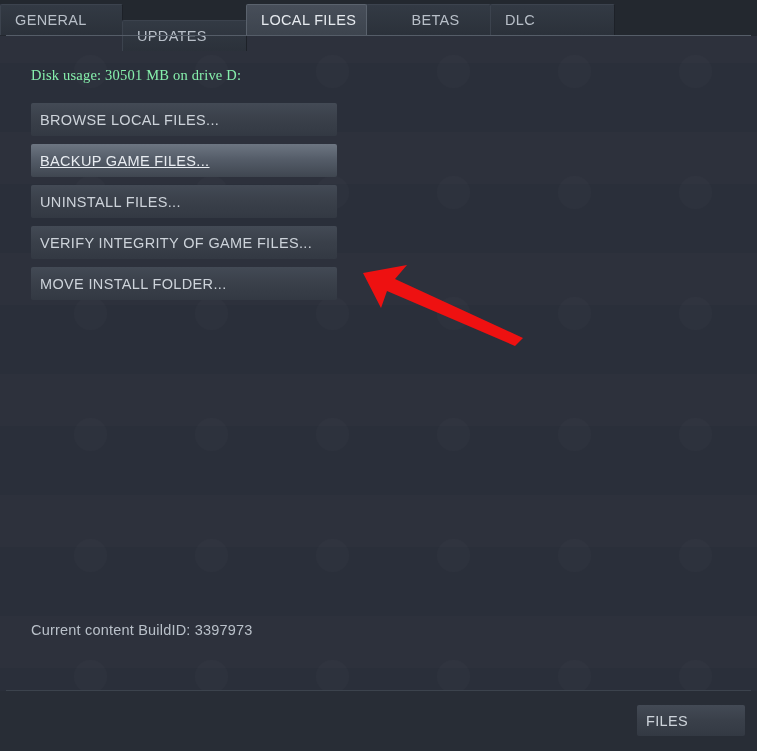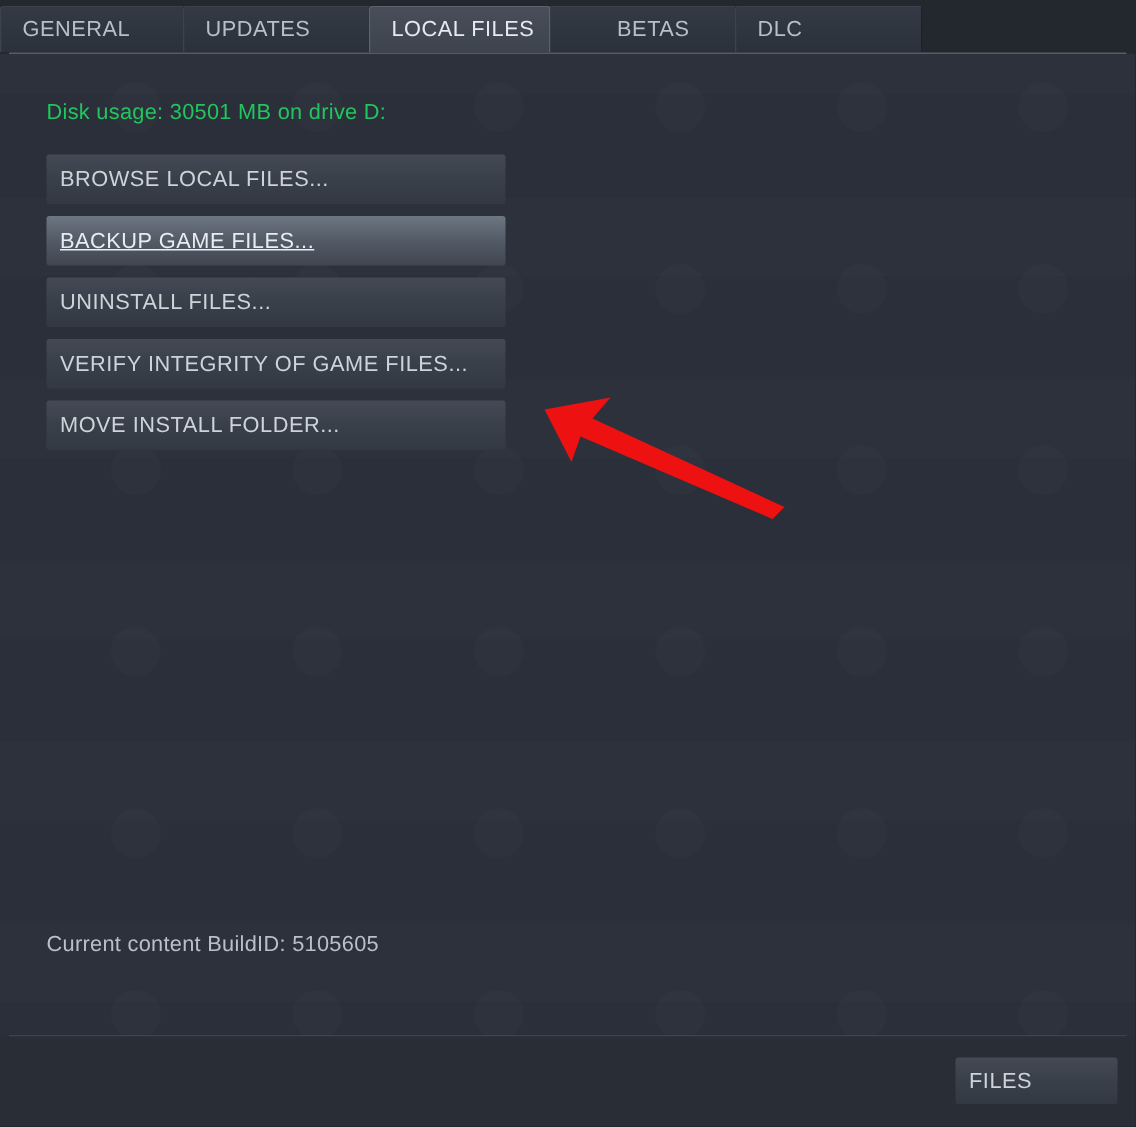--- a/index.html
+++ b/index.html
@@ -74,40 +74,41 @@
   }
   .tab.active {
     color: #e6eaef;
     background: linear-gradient(to bottom, #474e59 0%, #3d444e 100%);
     border-top: 1px solid #5a626d;
     border-left: 1px solid #5a626d;
     border-right: 1px solid #5a626d;
     z-index: 3;
   }
   .tab-general  { left: 0px;   width: 123px; }
-  .tab-updates  { left: 122px; width: 125px; }
+  .tab-updates  { left: 122px; width: 125px; margin-top: 16px; }
   .tab-local    { left: 246px; width: 121px; }
   .tab-betas    { left: 366px; width: 125px; text-align: center; }
   .tab-dlc      { left: 490px; width: 125px; }
 
   
   .content {
     position: absolute;
     left: 0; top: 36px;
     width: 757px;
     height: 654px;
   }
   .disk-usage {
     position: absolute;
     left: 31px;
     top: 31px;
-    color: #22c55e;
+    color: #86efac;
     font-size: 14.5px;
     letter-spacing: 0.2px;
     white-space: nowrap;
+    font-family: Liberation Serif, serif;
   }
 
   .button-list {
     position: absolute;
     left: 31px;
     top: 67px;
     width: 321px;
   }
   .list-button {
     position: relative;
@@ -228,21 +229,21 @@
       <button class="list-button hovered">BACKUP GAME FILES...</button>
       <button class="list-button">UNINSTALL FILES...</button>
       <button class="list-button">VERIFY INTEGRITY OF GAME FILES...</button>
       <button class="list-button">MOVE INSTALL FOLDER...</button>
     </div>
 
     <svg class="arrow-annotation" viewBox="0 0 185 95">
       <polygon id="annotation-arrow-shape" points="8,22 52,14 40,28 168,87 160,95 32,40 26,57" fill="#ee1111"></polygon>
     </svg>
 
-    <div class="build-id">Current content BuildID: 5105605</div>
+    <div class="build-id">Current content BuildID: 3397973</div>
   </div>
 
   <div class="footer-divider"></div>
   <div class="footer">
     <button class="close-button">FILES</button>
   </div>
 
 </div>
 
 </body></html>

